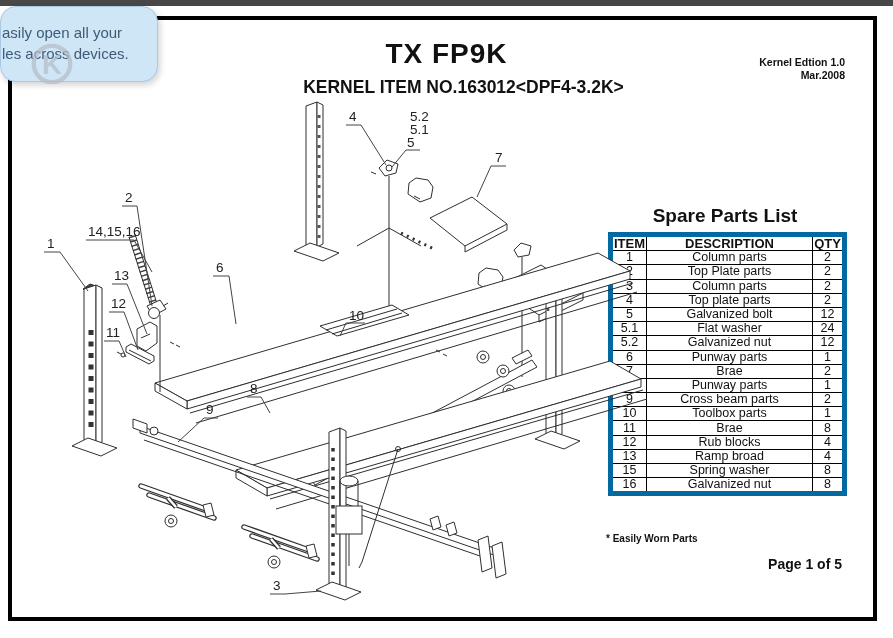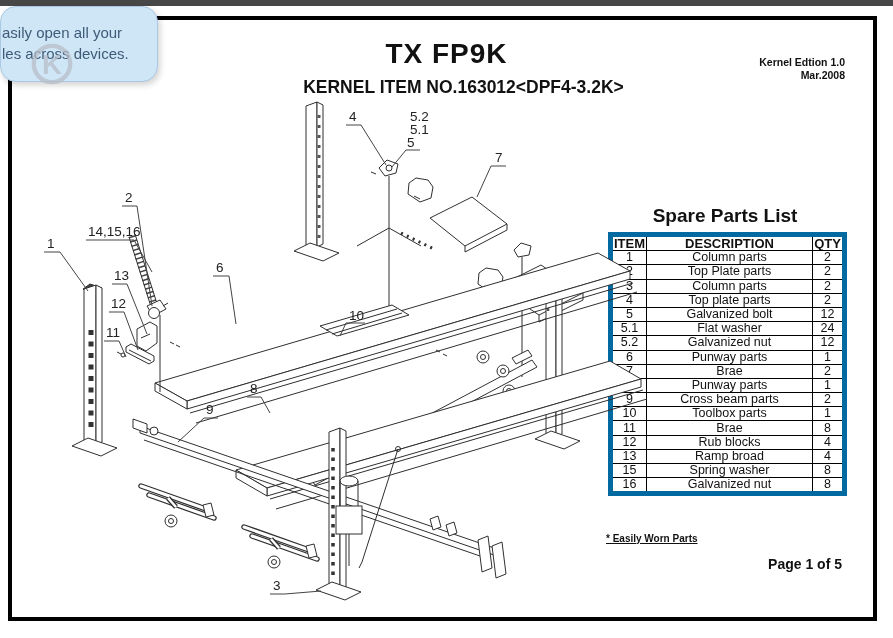--- a/index.html
+++ b/index.html
@@ -15,21 +15,21 @@
            font-size:10.5px;font-weight:bold;line-height:13px;}
   .sp-title{position:absolute;left:608px;top:205px;width:234px;text-align:center;
             font-size:19px;font-weight:bold;}
   table.parts{position:absolute;left:608px;top:232px;border-collapse:collapse;
               border:5px solid #0369a1;table-layout:fixed;}
   table.parts th,table.parts td{border:1.5px solid #000;text-align:center;
               padding:0;height:13.2px;font-size:12.5px;line-height:13px;
               overflow:hidden;white-space:nowrap;}
   table.parts th{font-size:13px;font-weight:bold;}
   col.c-item{width:36px;} col.c-desc{width:166px;} col.c-qty{width:32px;}
-  .footnote{position:absolute;left:606px;top:533px;font-size:10px;font-weight:bold;text-decoration:underline;}
+  .footnote{position:absolute;left:606px;top:533px;font-size:10px;font-weight:bold;}
   .pageno{position:absolute;left:716px;top:527px;width:126px;text-align:right;
           font-size:14px;font-weight:bold;margin-top:29px;}
   .popup{position:absolute;left:0;top:6px;width:158px;height:76px;
          background:#cfe6f7;border:1px solid #aac8e4;border-radius:16px;
          box-shadow:2px 3px 6px rgba(0,0,0,.18);z-index:5;
          font-size:15px;line-height:21px;color:#3e5b77;padding-top:15px;padding-left:1px;
          box-sizing:border-box;}
   .kmark{position:absolute;left:26px;top:38px;width:52px;height:52px;z-index:6;opacity:.7;}
   svg.diagram{position:absolute;left:0;top:0;z-index:1;}
   .ln{stroke:#2f2f2f;fill:none;stroke-width:1;}

